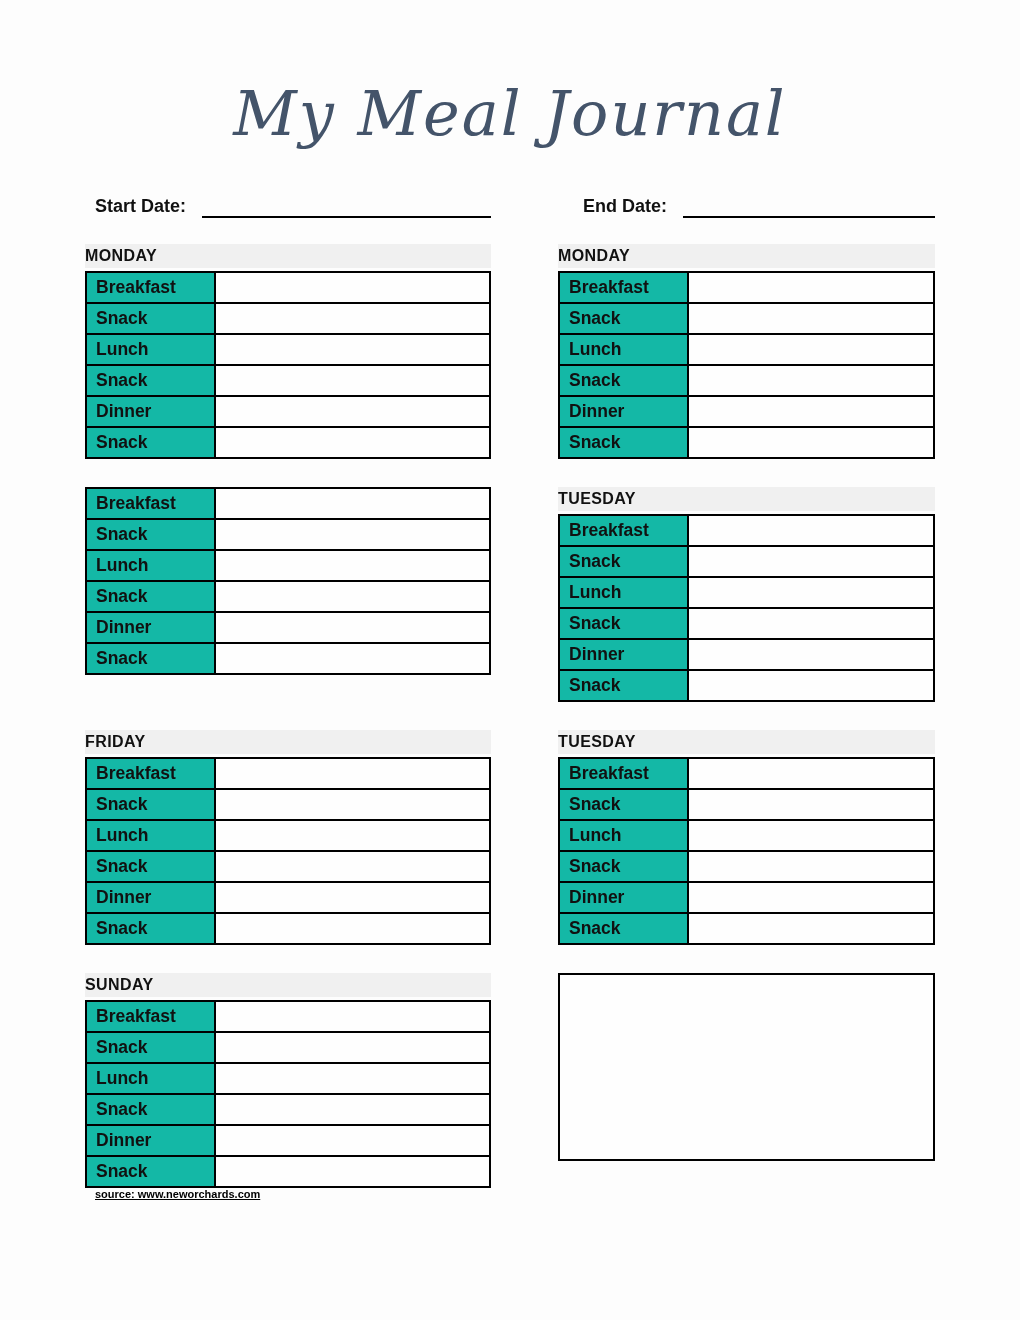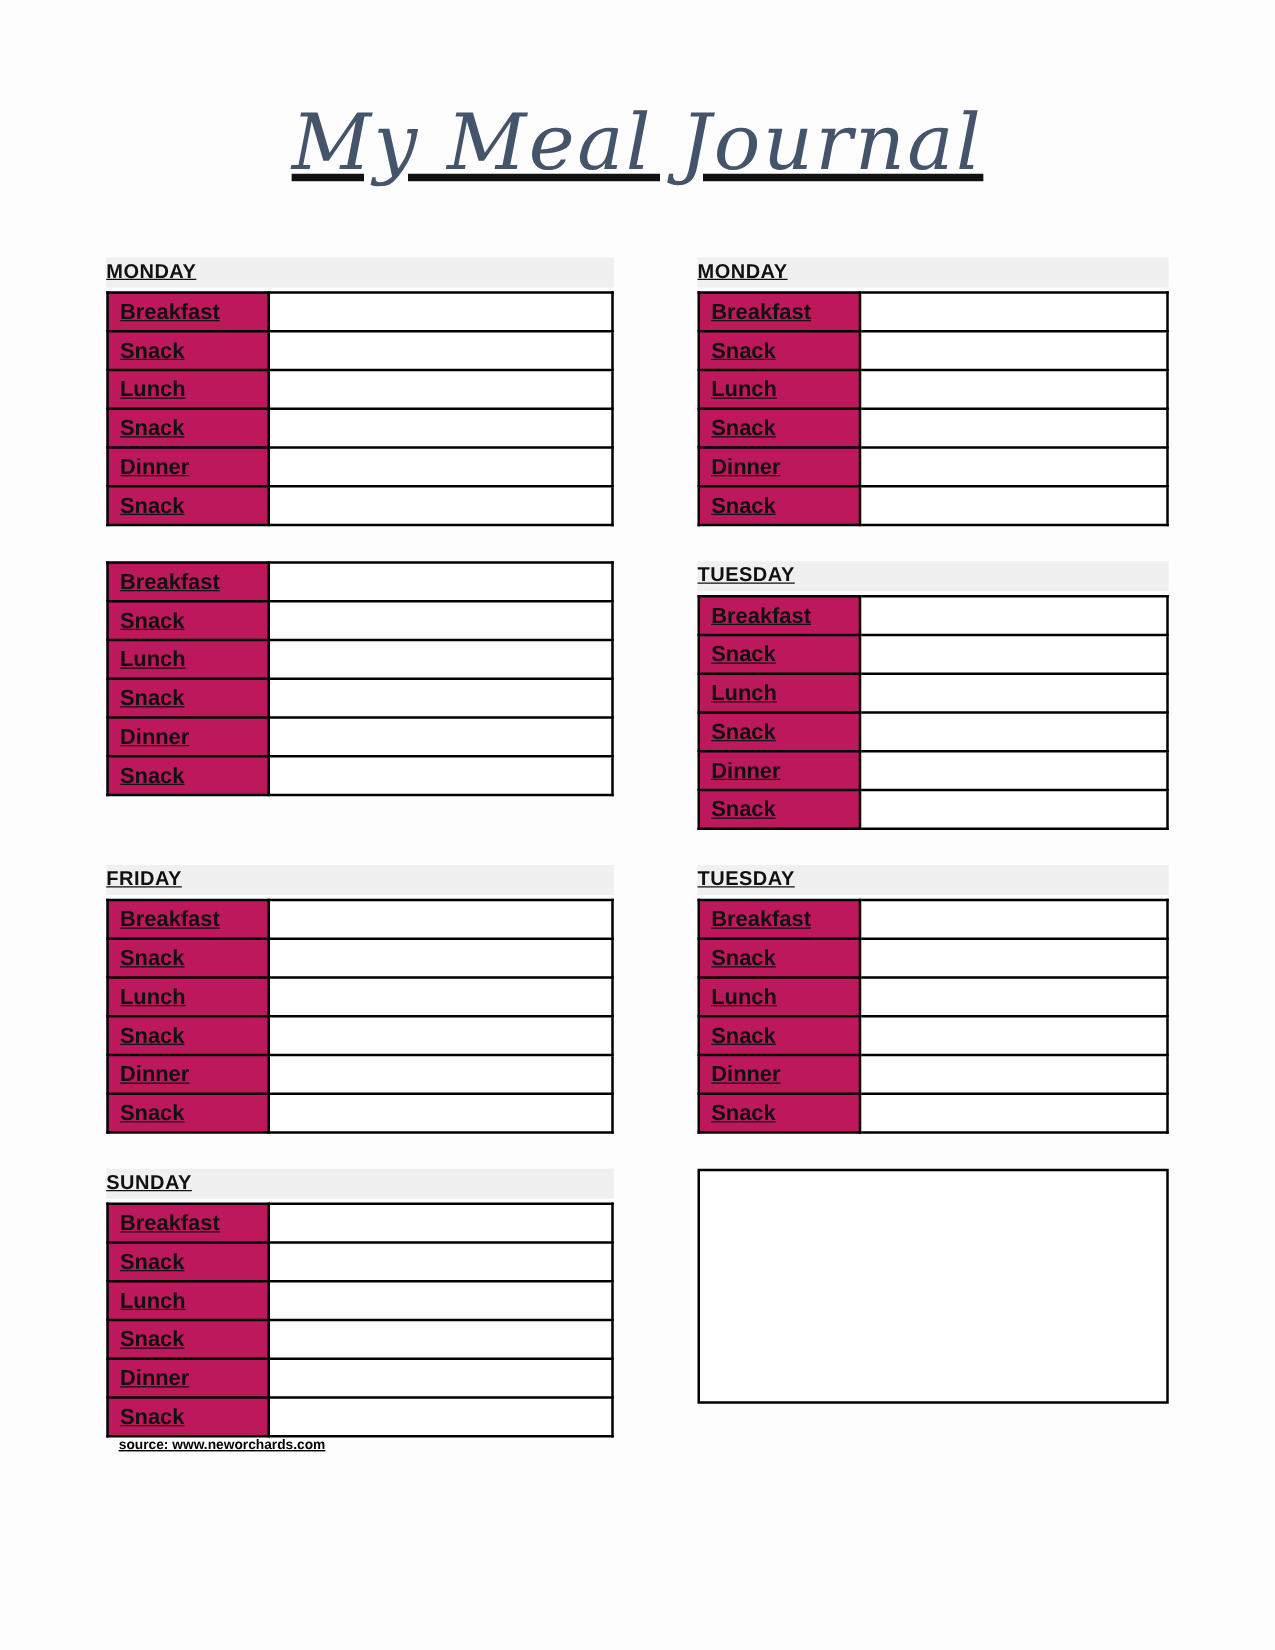--- a/index.html
+++ b/index.html
@@ -12,21 +12,20 @@
     background: #fdfdfd;
     font-family: "Liberation Sans", sans-serif;
     color: #111111;
     overflow: hidden;
   }
   .page {
     width: 1020px;
     height: 1320px;
     box-sizing: border-box;
     padding: 0 85px;
-    text-decoration: underline;
   }
   .title {
     margin: 0;
     padding-top: 46px;
     height: 134px;
     display: flex;
     align-items: center;
     justify-content: center;
     font-family: "DejaVu Serif", serif;
     font-style: italic;
@@ -81,21 +80,21 @@
     border-collapse: collapse;
     table-layout: fixed;
   }
   .meal-table td {
     border: 2px solid #000000;
     height: 29px;
     padding: 0;
   }
   td.meal-label {
     width: 118px;
-    background: #be185d;
+    background: #14b8a6;
     font-weight: 700;
     font-size: 17.5px;
     padding-left: 9px;
   }
   td.meal-entry {
     background: #fefefe;
   }
   .notes-box {
     height: 188px;
     box-sizing: border-box;
@@ -115,20 +114,30 @@
     cursor: pointer;
   }
 </style>
 </head>
 <body>
 
 <div class="page">
 
   <h1 class="title">My Meal Journal</h1>
 
+  <div class="dates-row">
+    <div class="date-field start">
+      <span class="date-label">Start Date:</span>
+      <span class="date-line"></span>
+    </div>
+    <div class="date-field end">
+      <span class="date-label">End Date:</span>
+      <span class="date-line"></span>
+    </div>
+  </div>
 
   <div class="grid">
     <section class="day-block">
         <div class="band">MONDAY</div>
         <table class="meal-table">
           <tbody>
             <tr>
               <td class="meal-label">Breakfast</td>
               <td class="meal-entry"></td>
             </tr>

